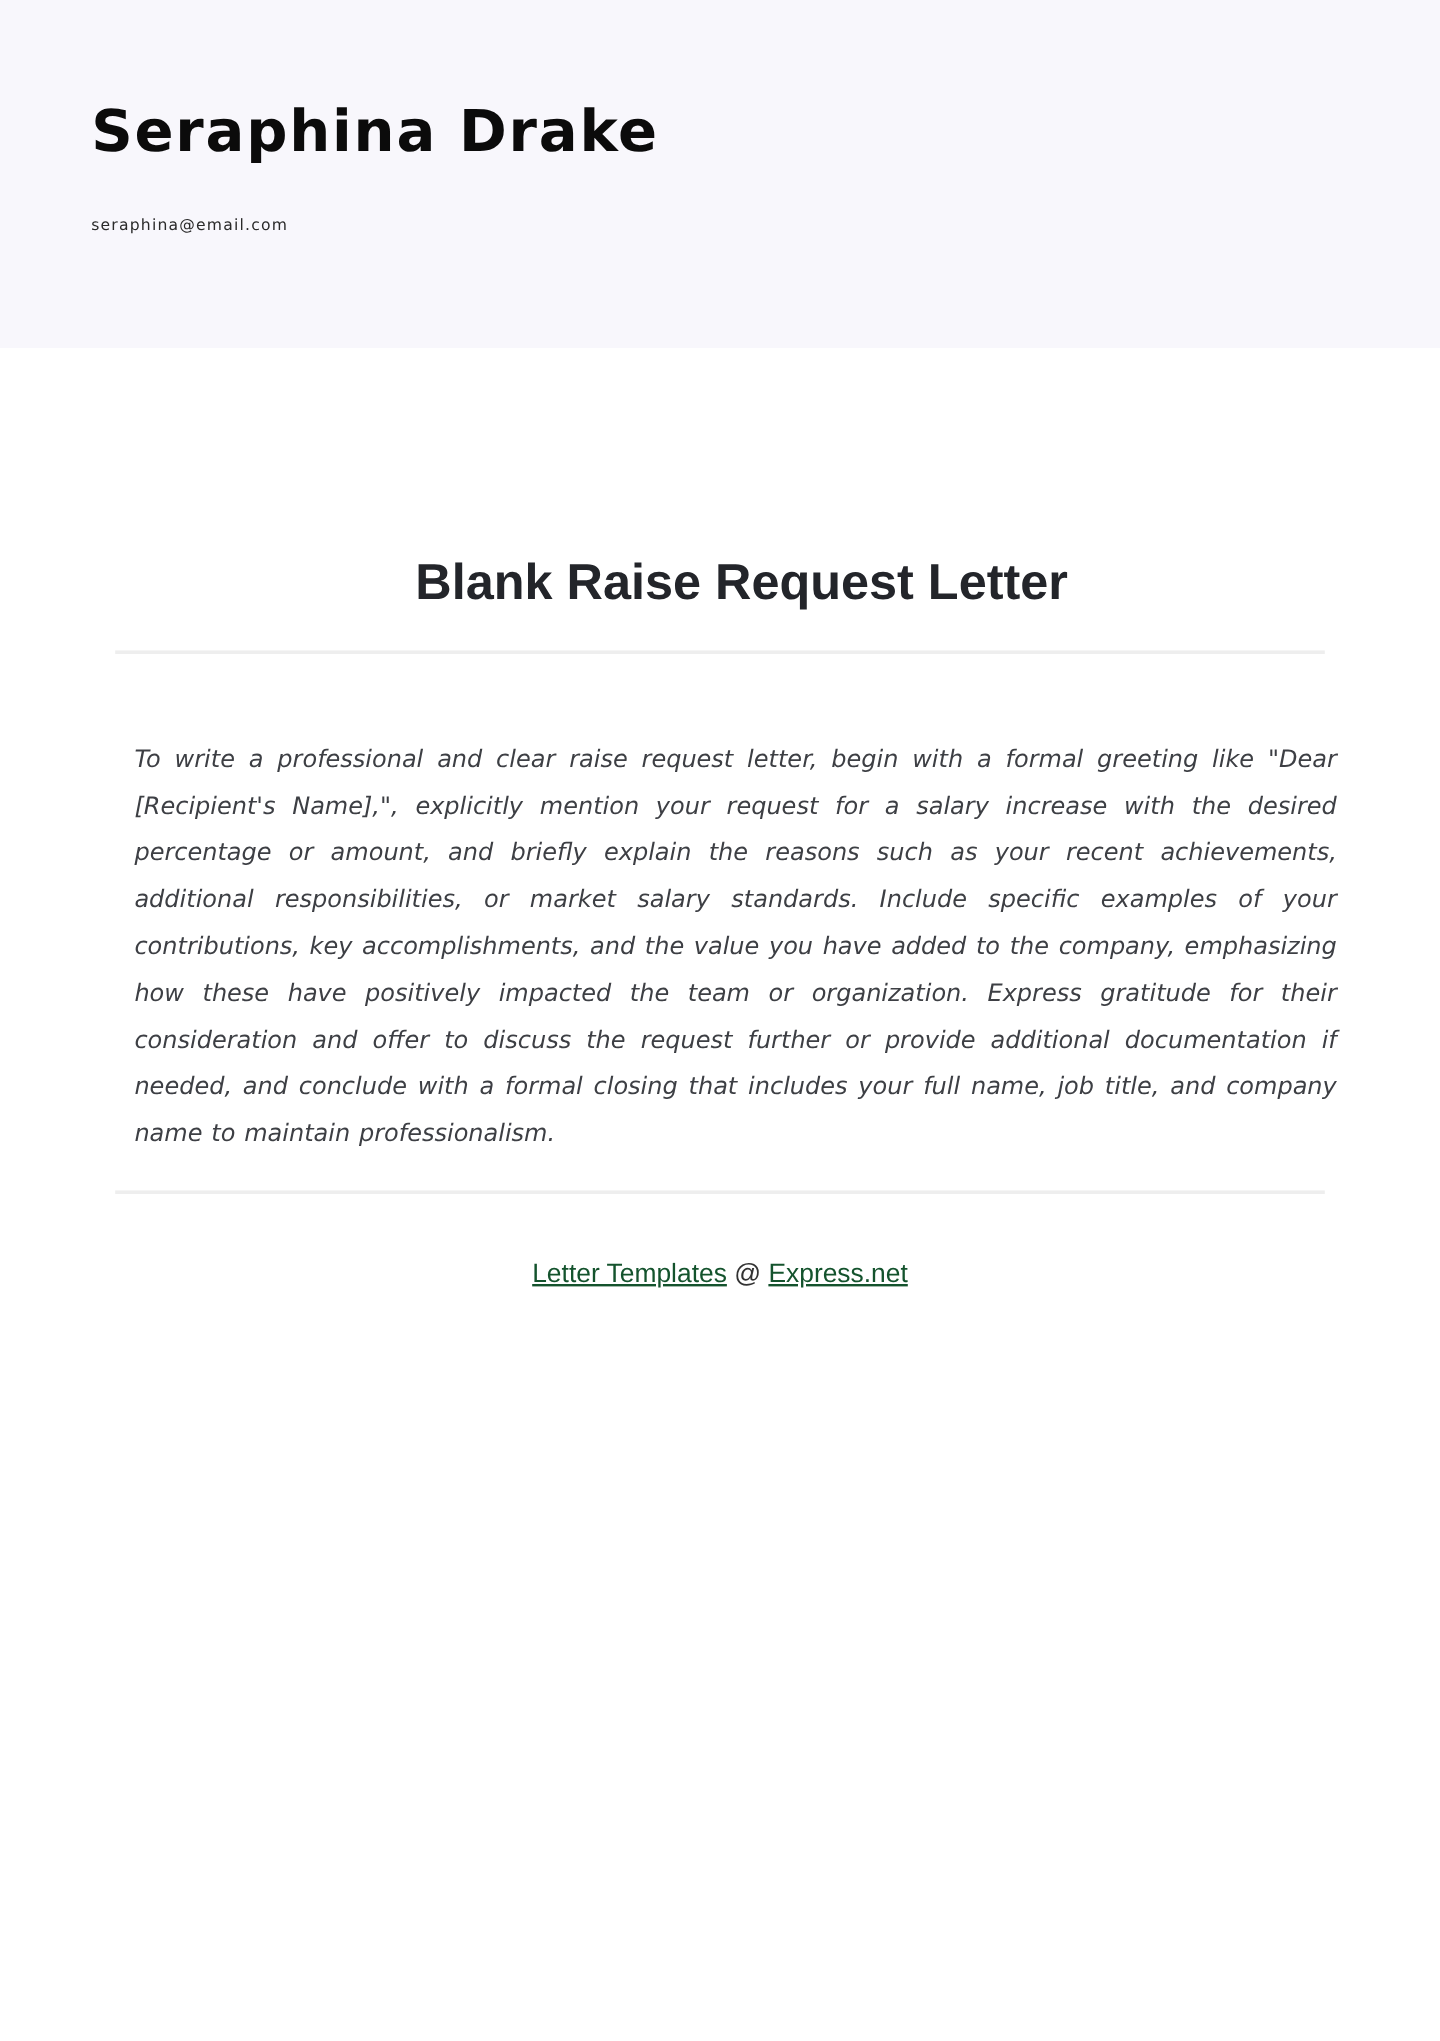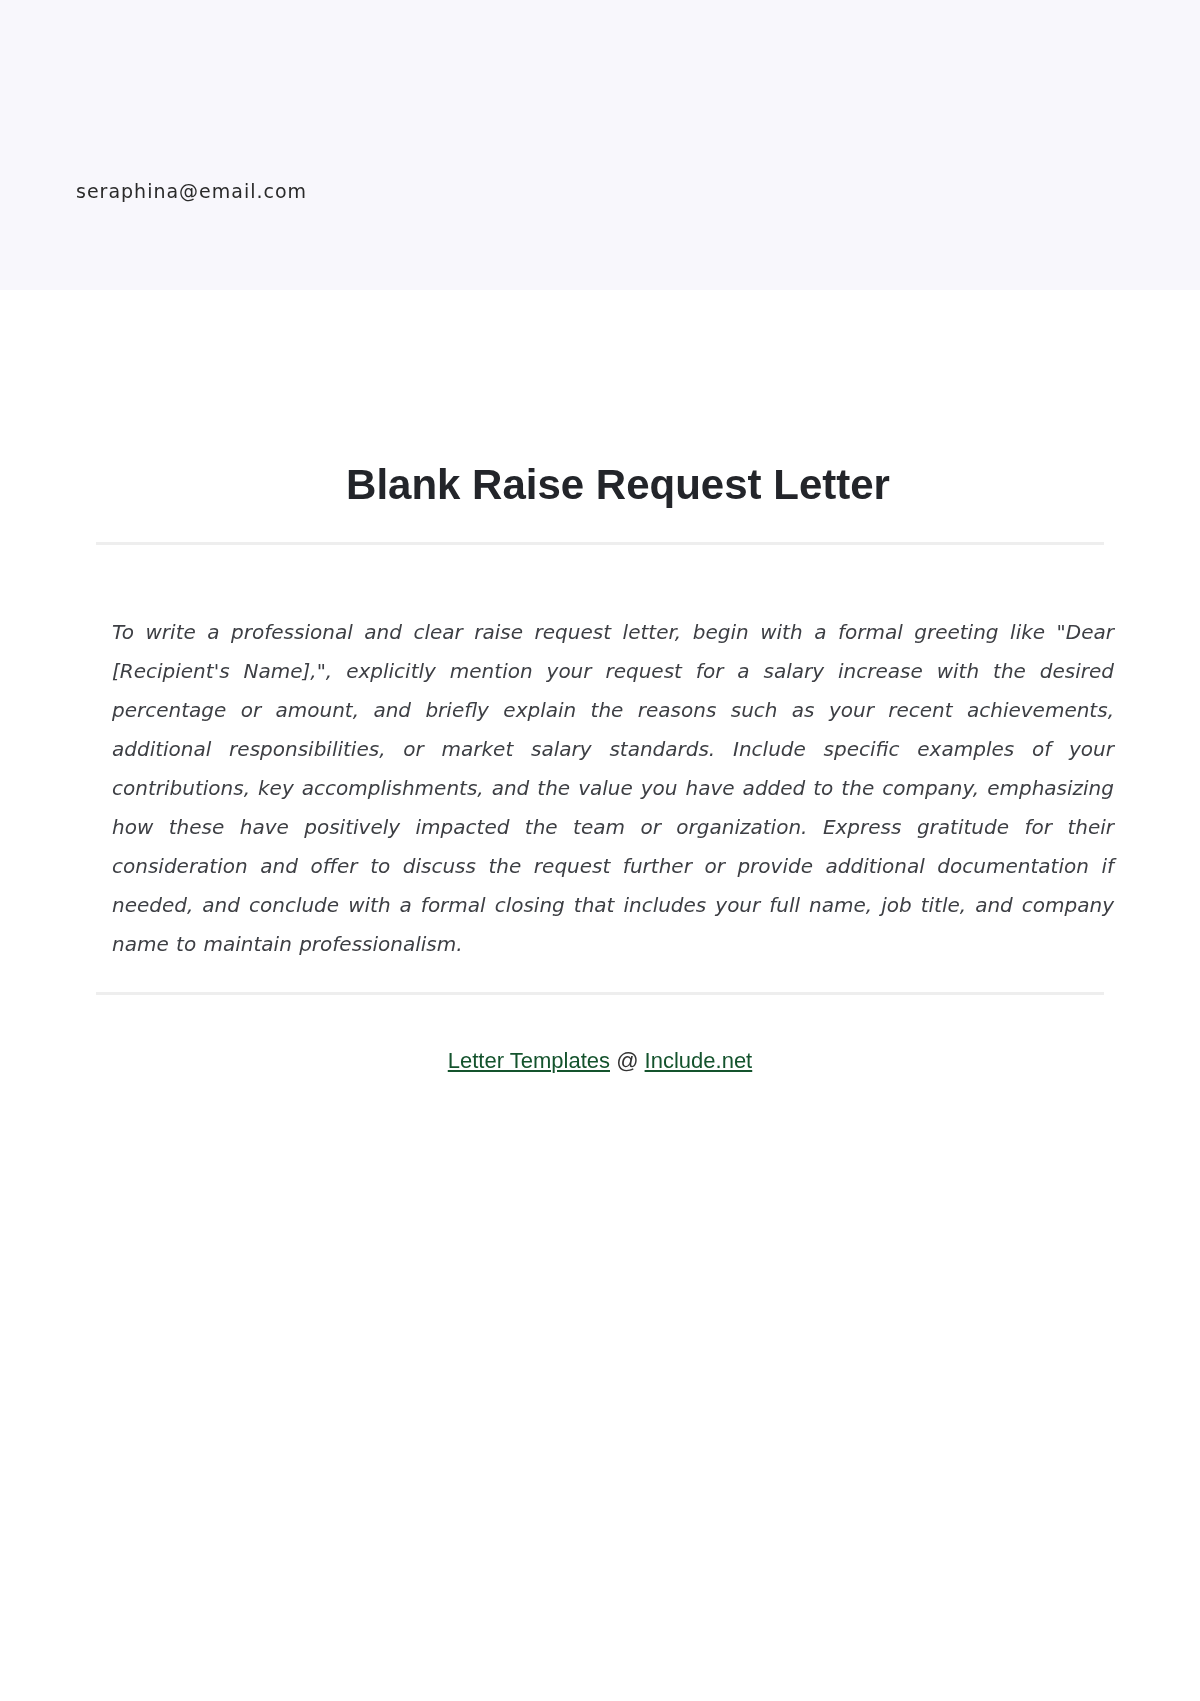--- a/index.html
+++ b/index.html
@@ -31,21 +31,21 @@
       font-size: 48px;
       letter-spacing: 1.5px;
       color: #0b0b0b;
       line-height: 1;
     }
     .header-email {
       position: absolute;
       left: 76px;
       top: 182px;
       font-family: "DejaVu Sans", sans-serif;
-      font-size: 19px;
+      font-size: 13px;
       letter-spacing: 1px;
       color: #2a2a2a;
       line-height: 1;
     }
     .doc-title {
       position: absolute;
       left: 0;
       top: 446px;
       width: 1200px;
       margin: 18px;
@@ -94,28 +94,29 @@
     }
     .footer a {
       color: #14532d;
       text-decoration: underline;
     }
   </style>
 </head>
 <body>
 
 <div class="header">
+  <h1 class="header-name">Seraphina Drake</h1>
   <div class="header-email">seraphina@email.com</div>
 </div>
 
 <h2 class="doc-title">Blank Raise Request Letter</h2>
 
 <hr class="divider top">
 
 <p class="body-text">To write a professional and clear raise request letter, begin with a formal greeting like "Dear [Recipient's Name],", explicitly mention your request for a salary increase with the desired percentage or amount, and briefly explain the reasons such as your recent achievements, additional responsibilities, or market salary standards. Include specific examples of your contributions, key accomplishments, and the value you have added to the company, emphasizing how these have positively impacted the team or organization. Express gratitude for their consideration and offer to discuss the request further or provide additional documentation if needed, and conclude with a formal closing that includes your full name, job title, and company name to maintain professionalism.</p>
 
 <hr class="divider bottom">
 
 <div class="footer">
   <a href="#">Letter Templates</a>
   <span>@</span>
-  <a href="#">Include.net</a>
+  <a href="#">Express.net</a>
 </div>
 
 </body></html>

